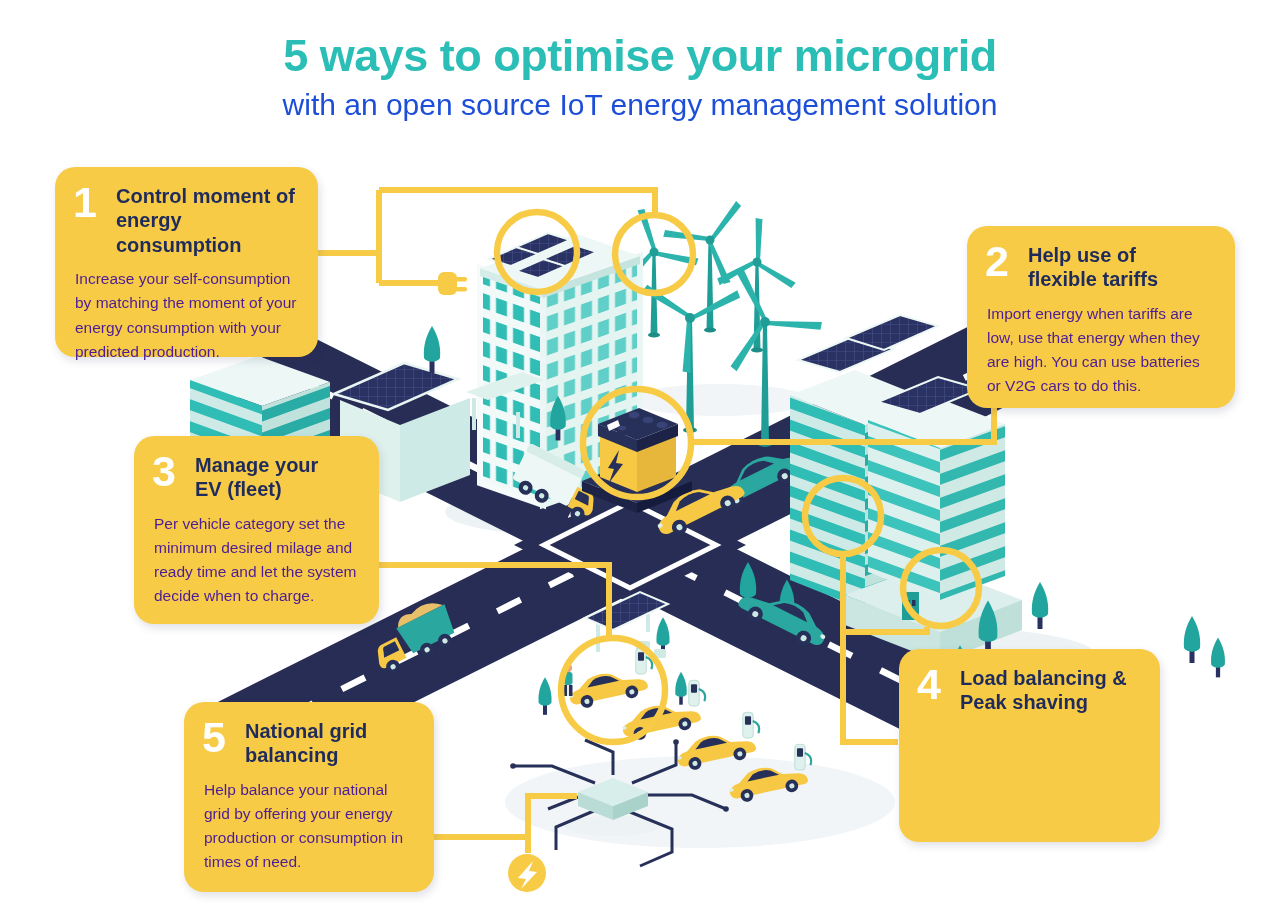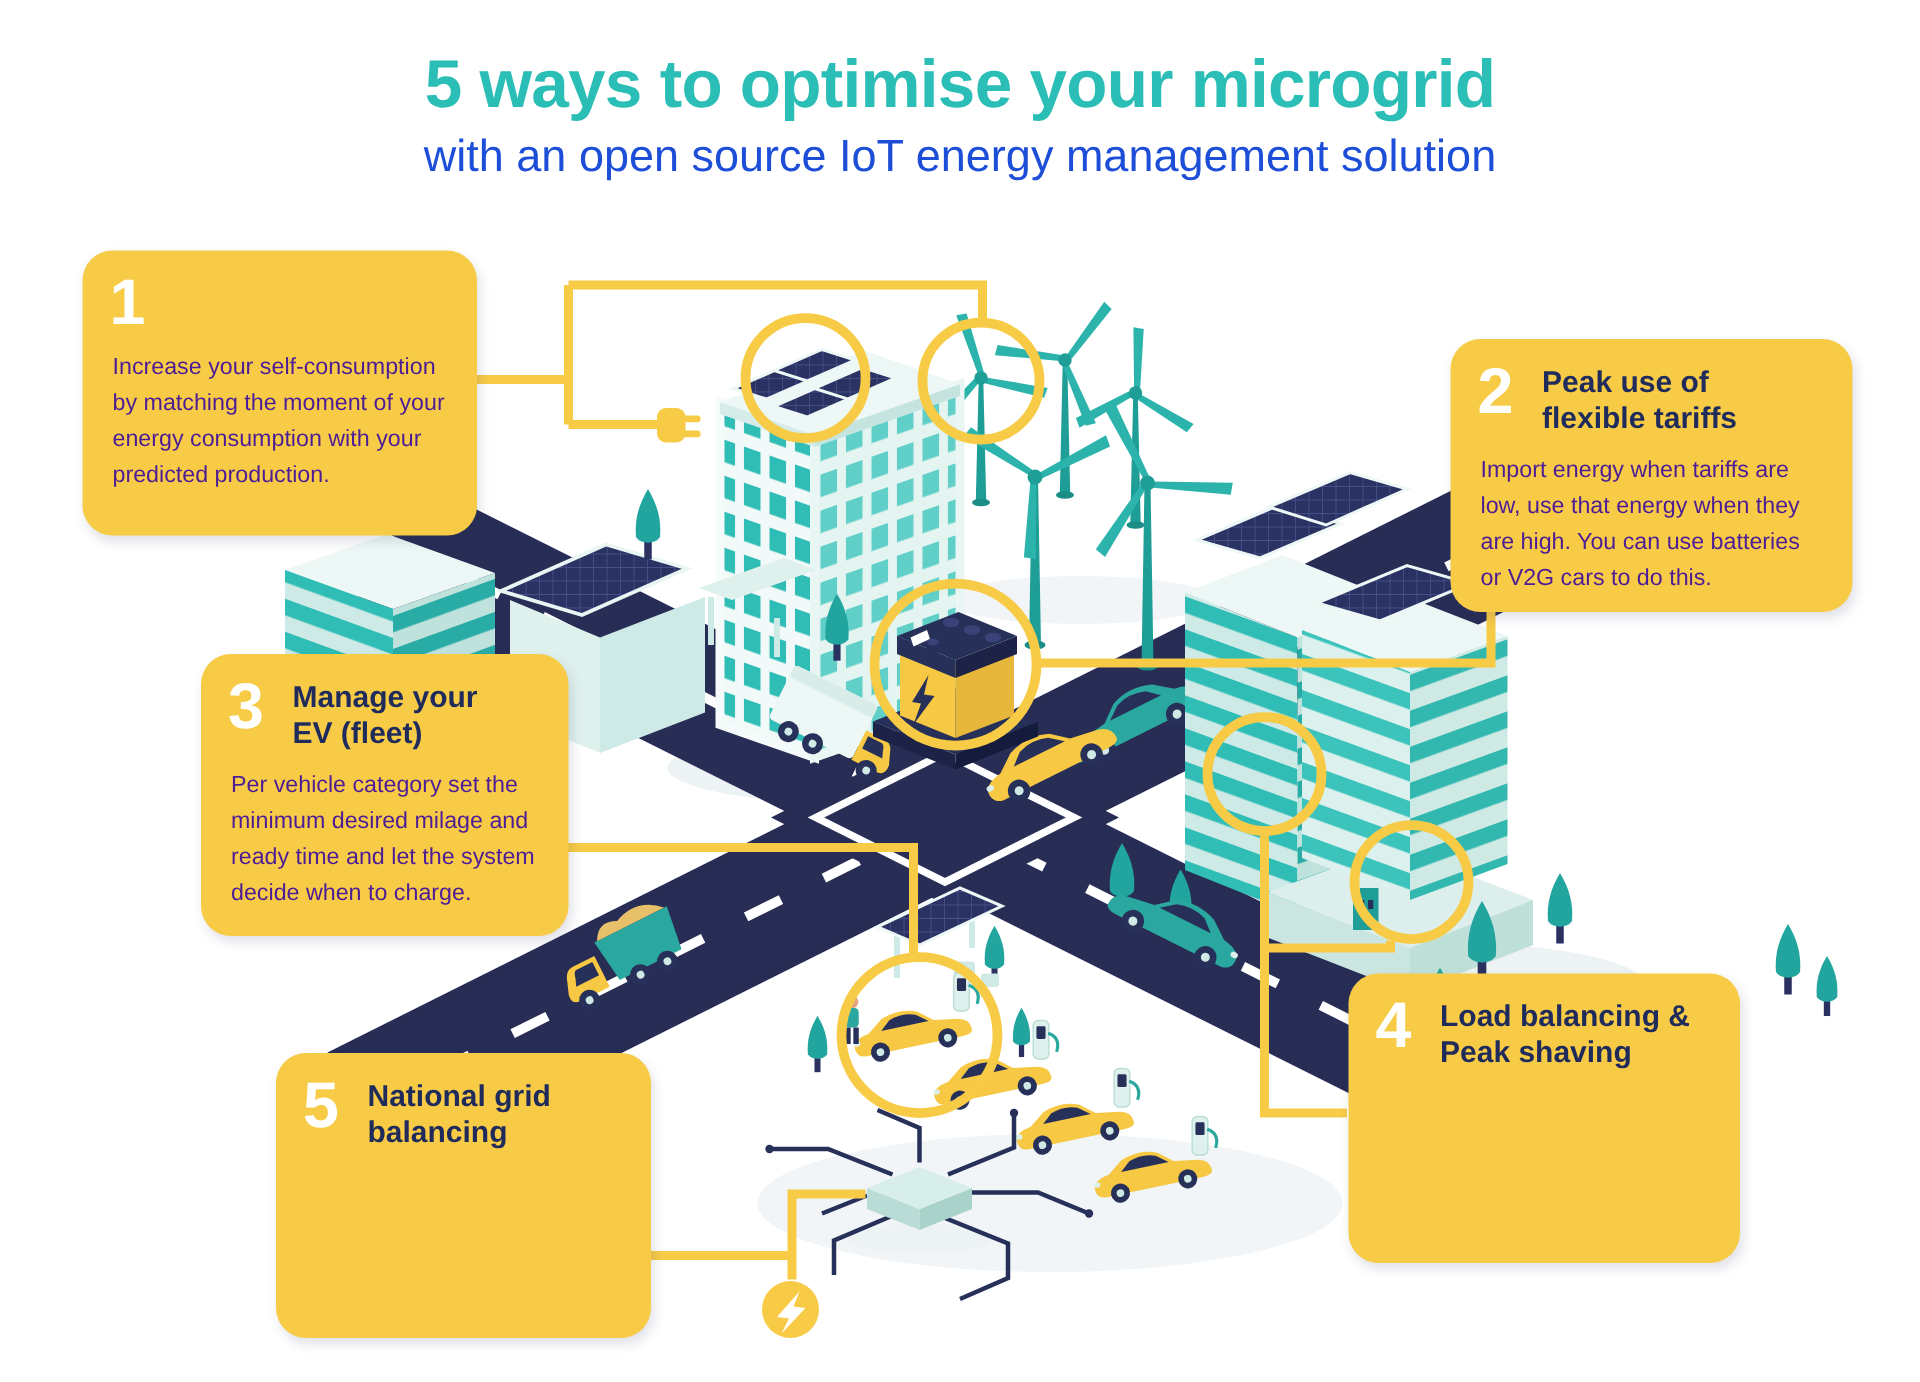--- a/index.html
+++ b/index.html
@@ -361,29 +361,33 @@
     </g>
     <g>
       <circle cx="527" cy="873" r="19" fill="#F8CB47"></circle>
       <polygon points="533,861 518,878 526,879 521,889 537,872 529,871" fill="#FFFFFF"></polygon>
     </g>
   </svg>
 
   <div class="callout" id="c1">
     <div class="head">
       <div class="num">1</div>
+      <div class="title">
+        <span>Control moment of</span>
+        <span>energy consumption</span>
+      </div>
     </div>
     <div class="body">Increase your self-consumption by matching the moment of your energy consumption with your predicted production.</div>
   </div>
 
   <div class="callout" id="c2">
     <div class="head">
       <div class="num">2</div>
       <div class="title">
-        <span>Peak use of</span>
+        <span>Help use of</span>
         <span>flexible tariffs</span>
       </div>
     </div>
     <div class="body">Import energy when tariffs are low, use that energy when they are high. You can use batteries or V2G cars to do this.</div>
   </div>
 
   <div class="callout" id="c3">
     <div class="head">
       <div class="num">3</div>
       <div class="title">
@@ -405,15 +409,16 @@
   </div>
 
   <div class="callout" id="c5">
     <div class="head">
       <div class="num">5</div>
       <div class="title">
         <span>National grid</span>
         <span>balancing</span>
       </div>
     </div>
+    <div class="body">Help balance your national grid by offering your energy production or consumption in times of need.</div>
   </div>
 
 </div>
 
 </body></html>

